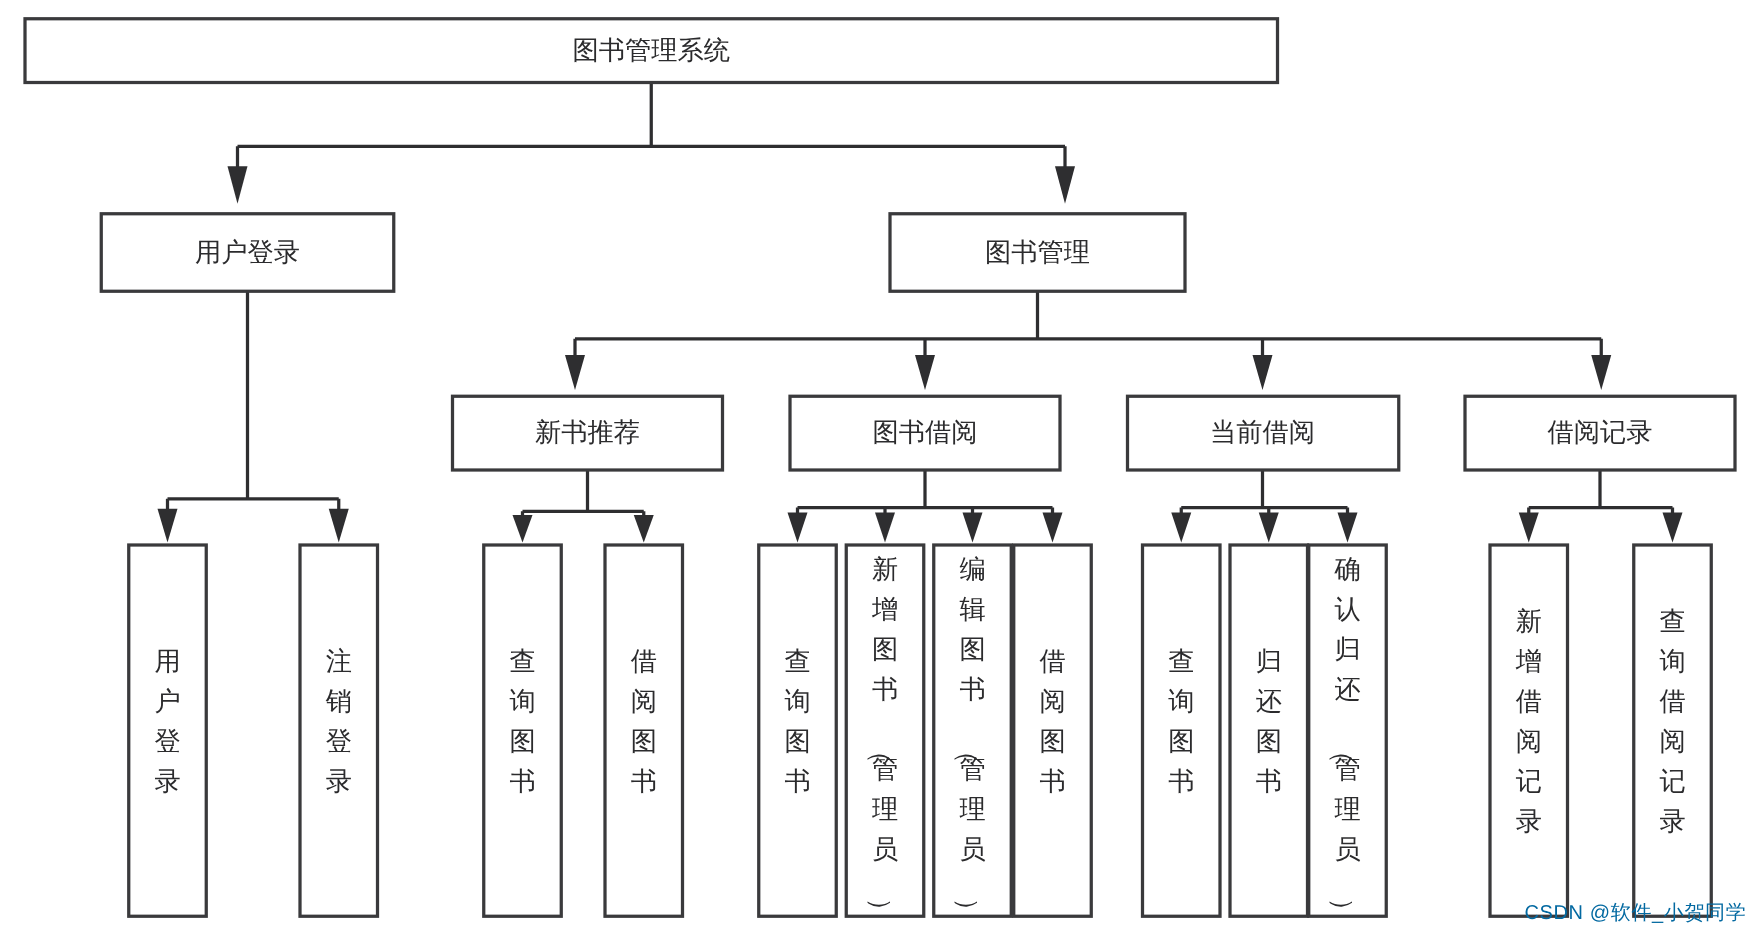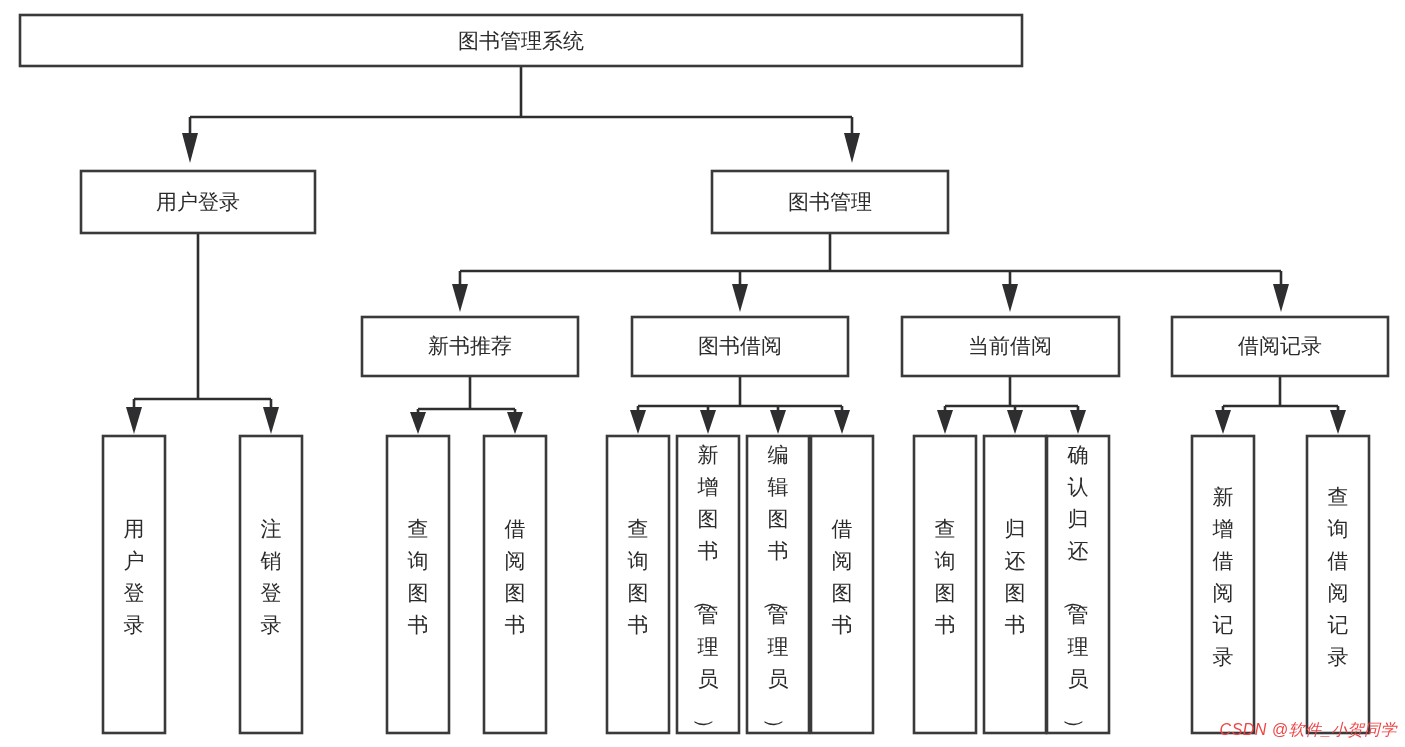--- a/index.html
+++ b/index.html
@@ -52,25 +52,24 @@
     font-family: "Liberation Sans", "DejaVu Sans", sans-serif;
     font-size: 21px;
     text-anchor: middle;
   }
   .watermark {
     position: absolute;
     right: 8px;
     bottom: 6px;
     font-family: "Liberation Sans", "DejaVu Sans", sans-serif;
     font-size: 16px;
-    color: #ef4444;
+    color: #0369a1;
     letter-spacing: 0.5px;
     white-space: nowrap;
     pointer-events: none;
-    font-style: italic;
   }
 </style>
 </head>
 <body>
 
 <div id="diagram-root">
 
   <svg class="flow" viewBox="0 0 1405 747" xmlns="http://www.w3.org/2000/svg">
 
     <g>

